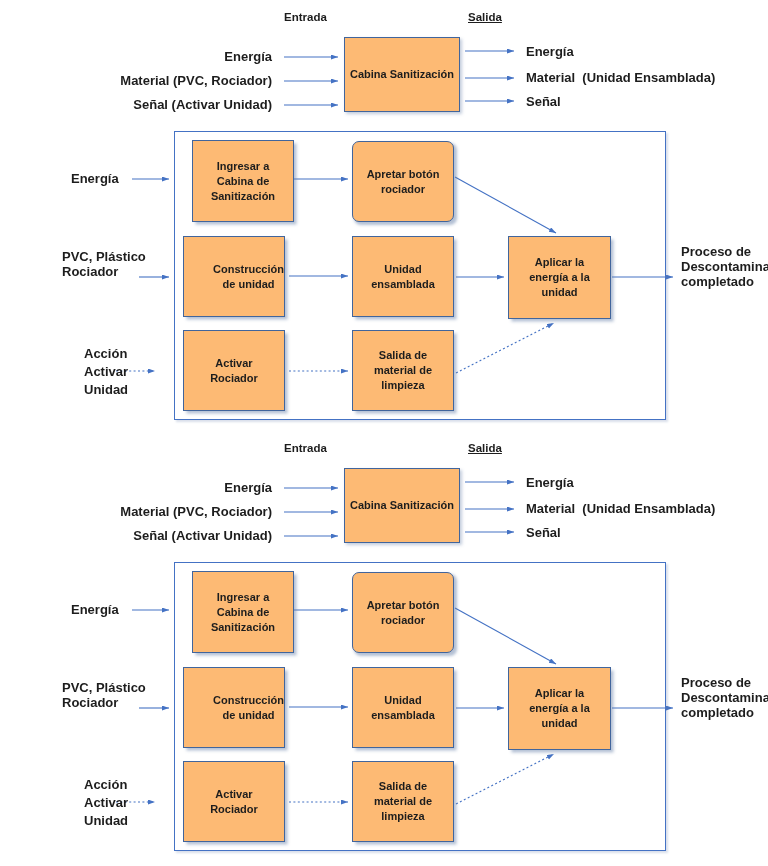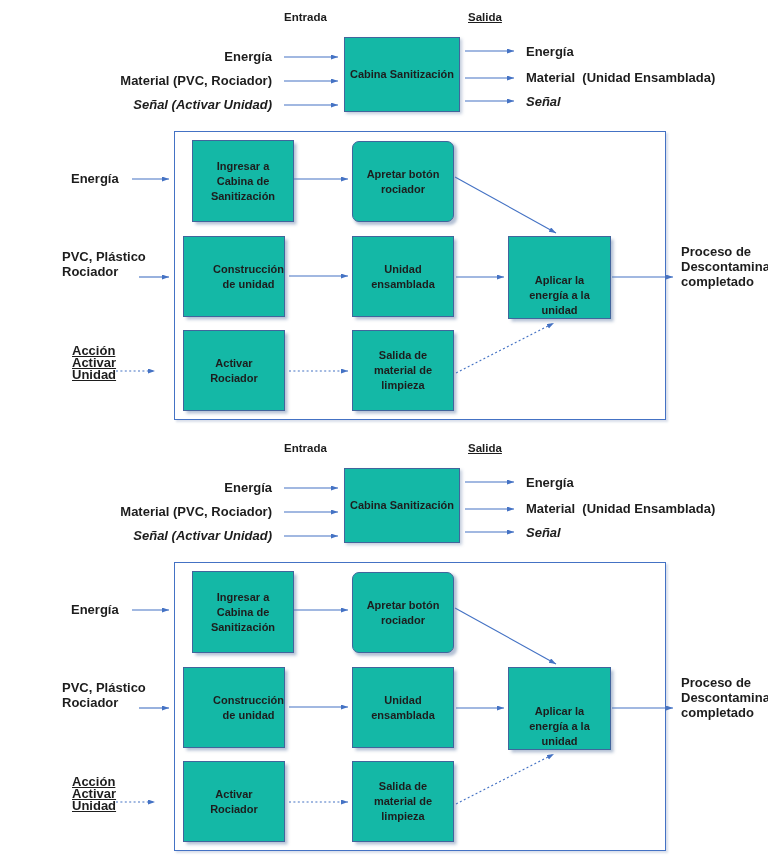--- a/index.html
+++ b/index.html
@@ -6,42 +6,42 @@
   body{width:768px;height:866px;font-family:"Liberation Sans",sans-serif;color:#1d1d1d;position:relative;overflow:hidden;}
   #stage{position:absolute;left:0;top:0;width:768px;height:866px;}
   .copy{position:absolute;left:0;width:768px;height:433px;margin-left:44px;}
   .copy-1{top:1px;}
   .copy-2{top:432px;}
   .t{position:absolute;font-weight:bold;font-size:13px;line-height:15px;white-space:pre-wrap;}
   .hdr{font-size:11.5px;}
   .entrada{left:240px;top:9px;}
   .salida{left:424px;top:9px;text-decoration:underline;}
   .io-l{left:10px;width:218px;text-align:right;}
-  .io-l-0{top:48px;}.io-l-1{top:72px;}.io-l-2{top:96px;font-style:italic;}
+  .io-l-0{top:48px;}.io-l-1{top:72px;}.io-l-2{top:96px;}
   .io-r{left:482px;}
-  .io-r-0{top:43px;}.io-r-1{top:69px;text-align:center;}.io-r-2{top:93px;font-style:italic;}
-  .box{position:absolute;background:#14b8a6;border:1.4px solid #41659C;
+  .io-r-0{top:43px;}.io-r-1{top:69px;text-align:center;}.io-r-2{top:93px;}
+  .box{position:absolute;background:#fdba74;border:1.4px solid #41659C;
        box-shadow:2.5px 2.5px 3px rgba(104,129,170,0.5);
        display:flex;align-items:center;justify-content:center;text-align:center;
        font-weight:bold;font-size:11px;line-height:15px;}
   .box span{white-space:pre-wrap;}
   .cabina{left:300px;top:36px;width:114px;height:73px;box-shadow:2px 2px 3px rgba(104,129,170,0.4);}
   .bigbox{position:absolute;left:130px;top:130px;width:490px;height:287px;
           border:1.4px solid #4472C4;background:transparent;
           box-shadow:2px 2px 2px rgba(104,129,170,0.25);}
   .r1c1{left:148px;top:139px;width:100px;height:80px;}
   .r1c2{left:308px;top:140px;width:100px;height:79px;border-radius:7px;}
   .r2c1{left:139px;top:235px;width:100px;height:79px;justify-content:flex-end;}
   .r2c2{left:308px;top:235px;width:100px;height:79px;}
   .r3c1{left:139px;top:329px;width:100px;height:79px;}
   .r3c2{left:308px;top:329px;width:100px;height:79px;}
-  .center-box{left:464px;top:235px;width:101px;height:81px;align-items:flex-end;}
+  .center-box{left:464px;top:235px;width:101px;height:81px;}
   .fl-0{left:27px;top:170px;}
   .fl-1{left:18px;top:248px;}
-  .fl-2{left:28px;top:344px;line-height:12px;text-decoration:underline;}
+  .fl-2{left:40px;top:344px;line-height:18px;}
   .out-label{left:637px;top:243px;width:126px;}
   svg.arrows{position:absolute;left:0;top:0;width:768px;height:433px;}
   svg.arrows line{stroke:#4472C4;stroke-width:1.1;}
   svg.arrows line.dotted{stroke-dasharray:2 2.4;}
 </style>
 </head>
 <body>
 
 <div id="stage">
     <div class="copy copy-1">

